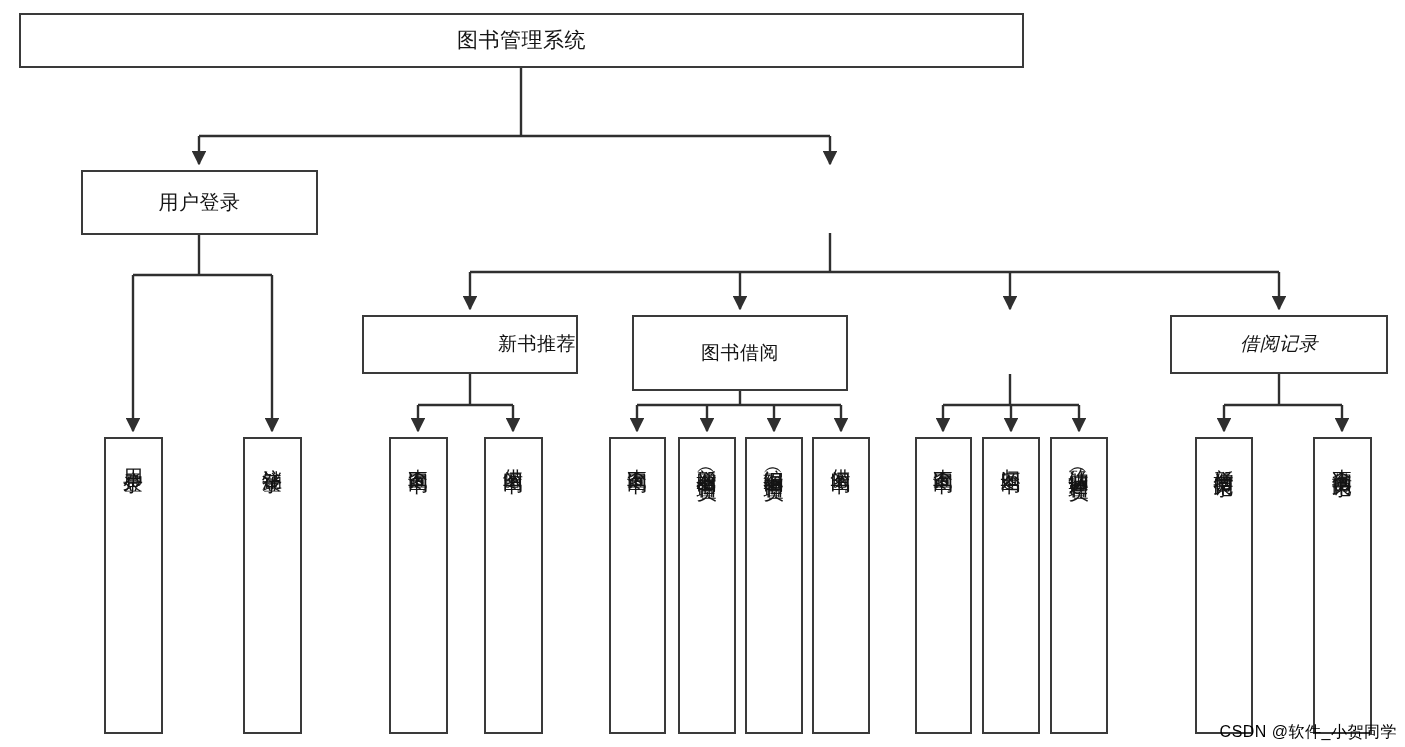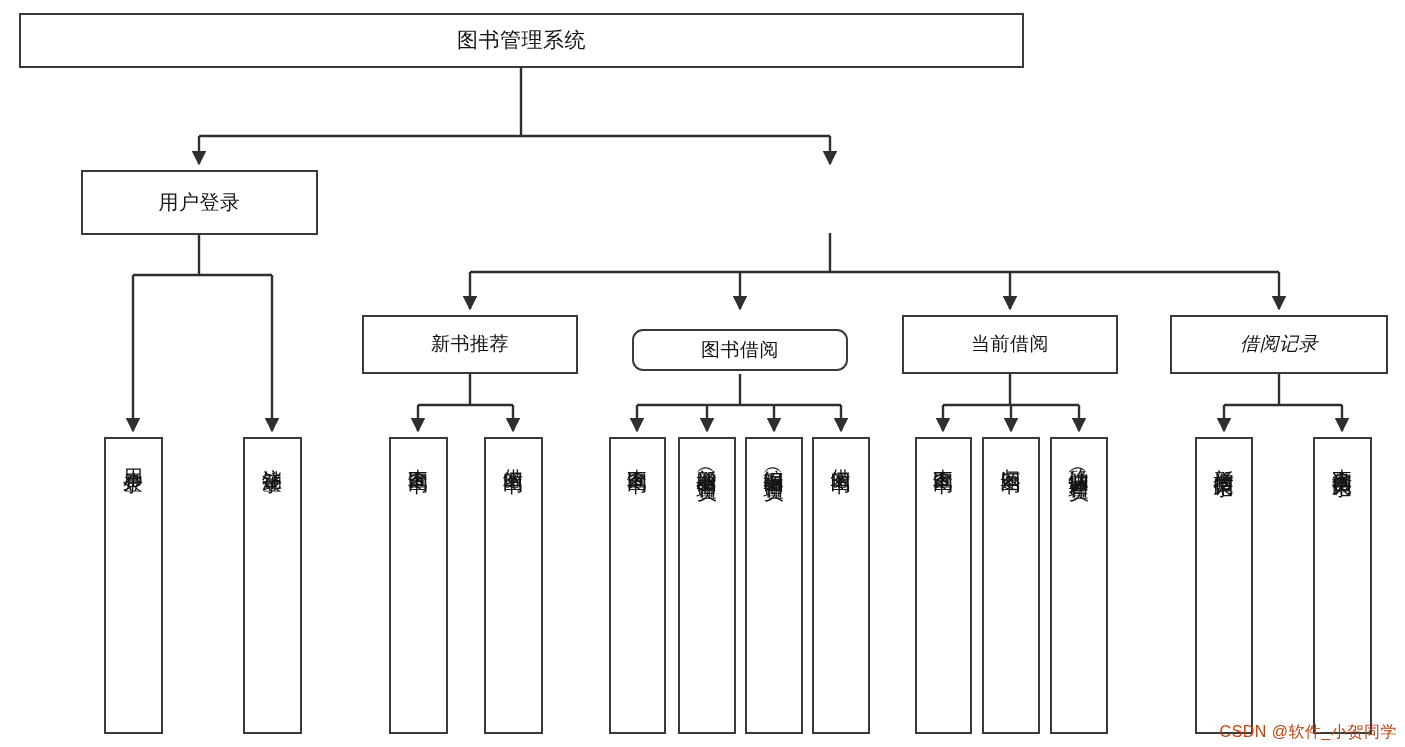--- a/index.html
+++ b/index.html
@@ -44,21 +44,21 @@
     font-size:20px;
     letter-spacing:2px;
     line-height:1.1;
     white-space:nowrap;
   }
   .watermark{
     position:absolute;
     right:8px;
     bottom:4px;
     font-size:16px;
-    color:#c2410c;
+    color:#000000;
     letter-spacing:0.5px;
     white-space:nowrap;
     user-select:none;
   }
   svg.connectors{
     position:absolute;left:0;top:0;width:1405px;height:747px;
     pointer-events:none;
   }
 </style>
 </head>
@@ -117,28 +117,25 @@
   </svg>
 
   <div class="node root" style="left:19px;top:13px;width:1005px;height:55px;">
     <span class="node-label">图书管理系统</span>
   </div>
 
   <div class="node lvl1" style="left:81px;top:170px;width:237px;height:65px;">
     <span class="node-label">用户登录</span>
   </div>
 
-  <div class="node lvl2" style="left:362px;top:315px;width:216px;height:59px;">
+  <div class="node lvl2" style="left:362px;top:315px;width:216px;height:59px;justify-content:flex-end;">
     <span class="node-label">新书推荐</span>
   </div>
-  <div class="node lvl2" style="left:632px;top:329px;width:216px;height:42px;border-radius:11px;">
+  <div class="node lvl2" style="left:632px;top:315px;width:216px;height:76px;">
     <span class="node-label">图书借阅</span>
-  </div>
-  <div class="node lvl2" style="left:902px;top:315px;width:216px;height:59px;">
-    <span class="node-label">当前借阅</span>
   </div>
   <div class="node lvl2" style="left:1170px;top:315px;width:218px;height:59px;font-style:italic;">
     <span class="node-label">借阅记录</span>
   </div>
 
   <div class="node leaf" style="left:104px;top:437px;width:59px;height:297px;">
     <span class="node-label">用户登录</span>
   </div>
   <div class="node leaf" style="left:243px;top:437px;width:59px;height:297px;">
     <span class="node-label">注销登录</span>

